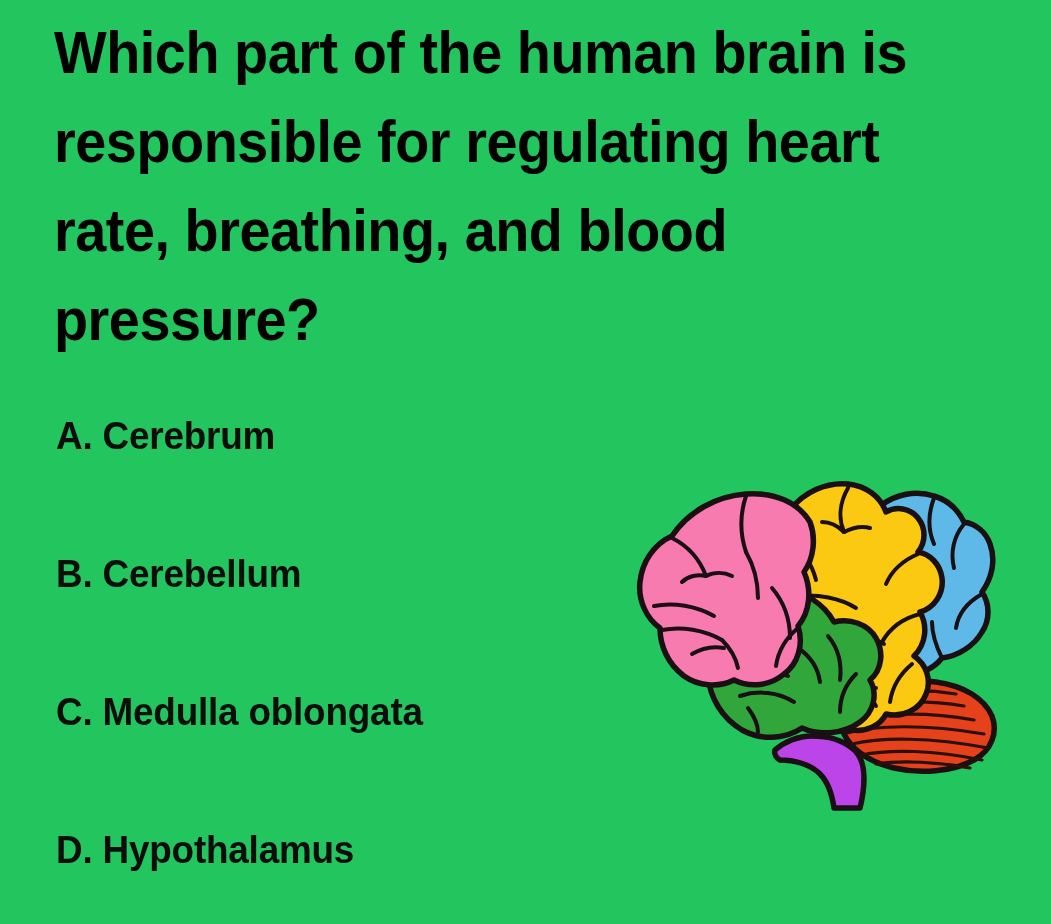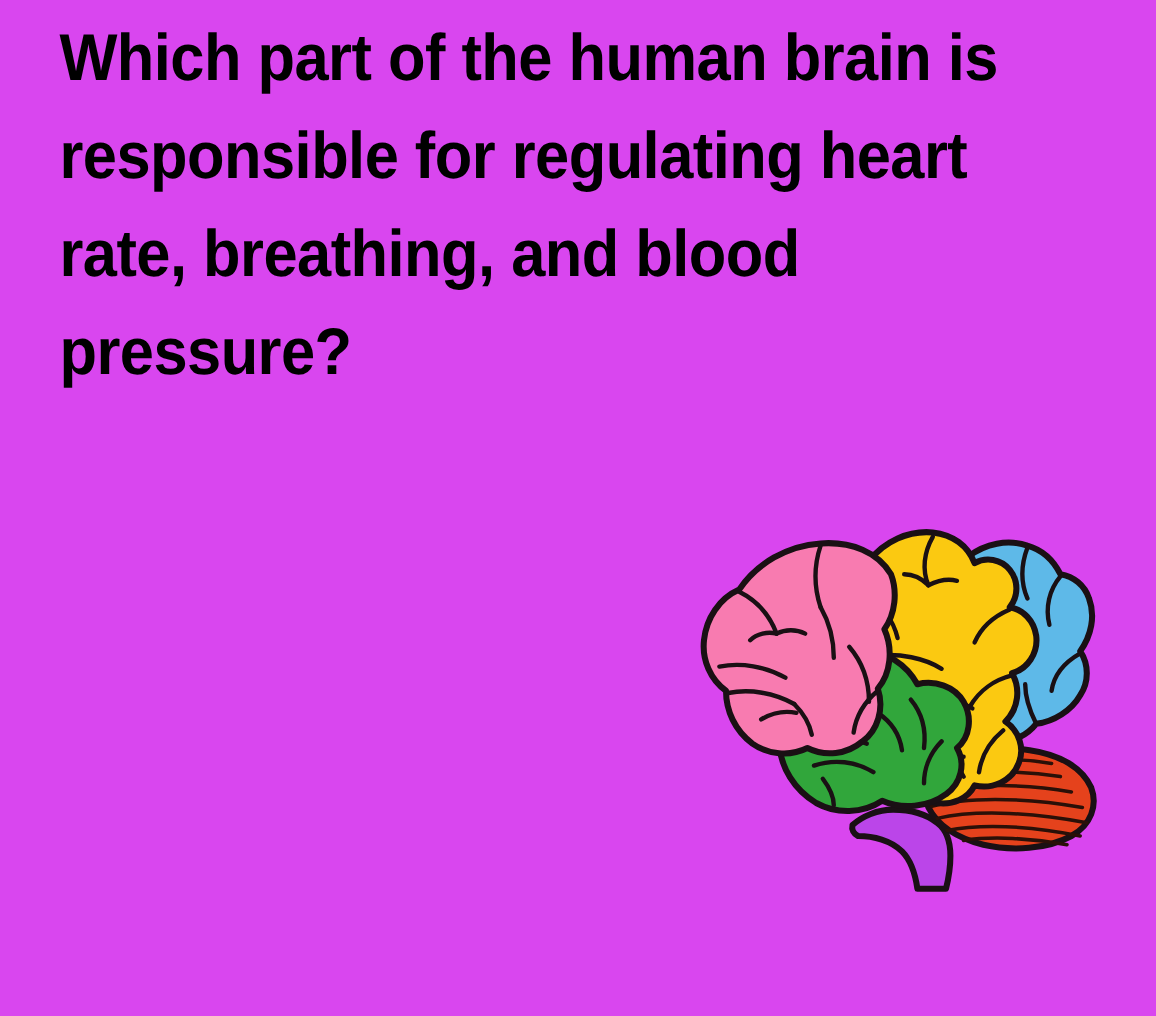--- a/index.html
+++ b/index.html
@@ -12,21 +12,21 @@
     height: 924px;
     position: relative;
     overflow: hidden;
     font-family: "Liberation Sans", sans-serif;
     -webkit-font-smoothing: antialiased;
   }
 
   #slide {
     position: absolute;
     inset: 0;
-    background: #d946ef;
+    background: #22c55e;
   }
 
   
   .question {
     position: absolute;
     left: 54px;
     top: 8px;
     width: 960px;
     font-family: "Liberation Sans", sans-serif;
     font-weight: 700;
@@ -70,20 +70,26 @@
   }
   #brain-figure svg { display: block; width: 100%; height: 100%; }
 </style>
 </head>
 <body>
 
 <div id="slide">
 
   <div class="question">Which part of the human brain is responsible for regulating heart rate, breathing, and blood pressure?</div>
 
+  <div class="options">
+    <div class="option">A. Cerebrum</div>
+    <div class="option">B. Cerebellum</div>
+    <div class="option">C. Medulla oblongata</div>
+    <div class="option">D. Hypothalamus</div>
+  </div>
 
   <div id="brain-figure">
     <svg viewBox="0 0 412 345" xmlns="http://www.w3.org/2000/svg">
       <g stroke="#1A1014" stroke-width="5.5" stroke-linecap="round" stroke-linejoin="round" fill="none">
 
         <g>
           <path fill="#BB45E9" d="
             M163 282
             C172 274 186 268 200 268
             C216 268 230 272 240 280

